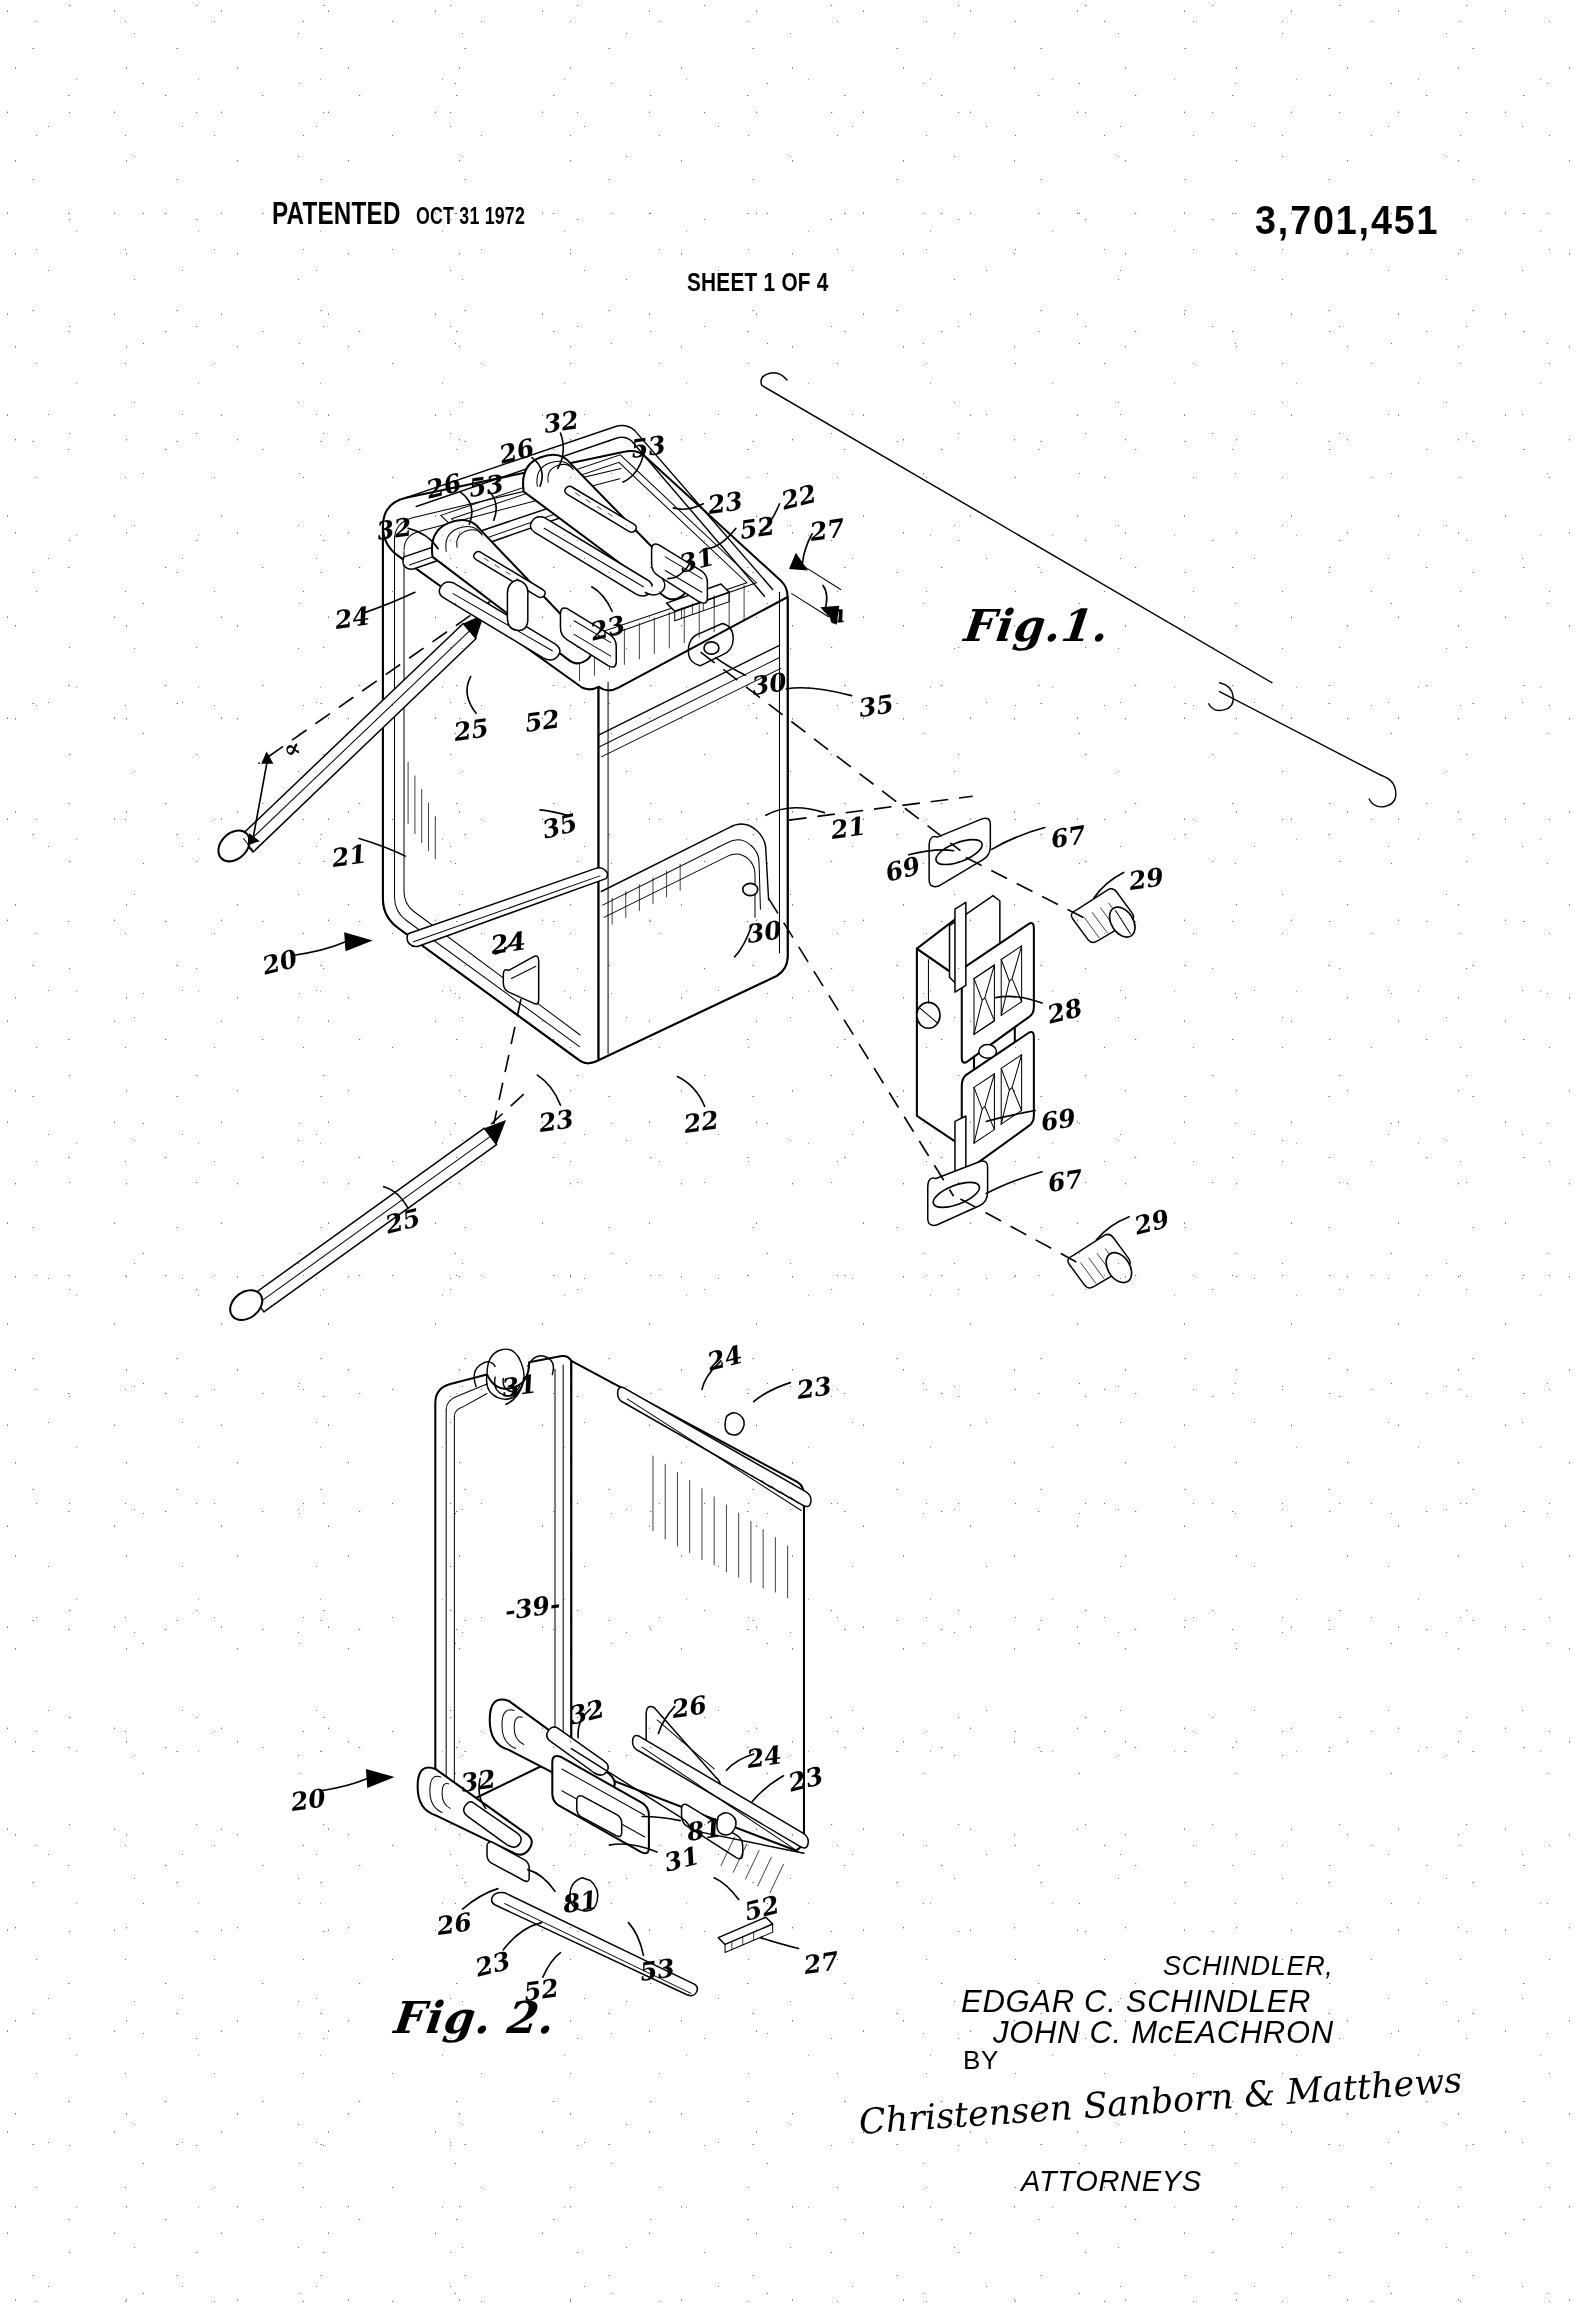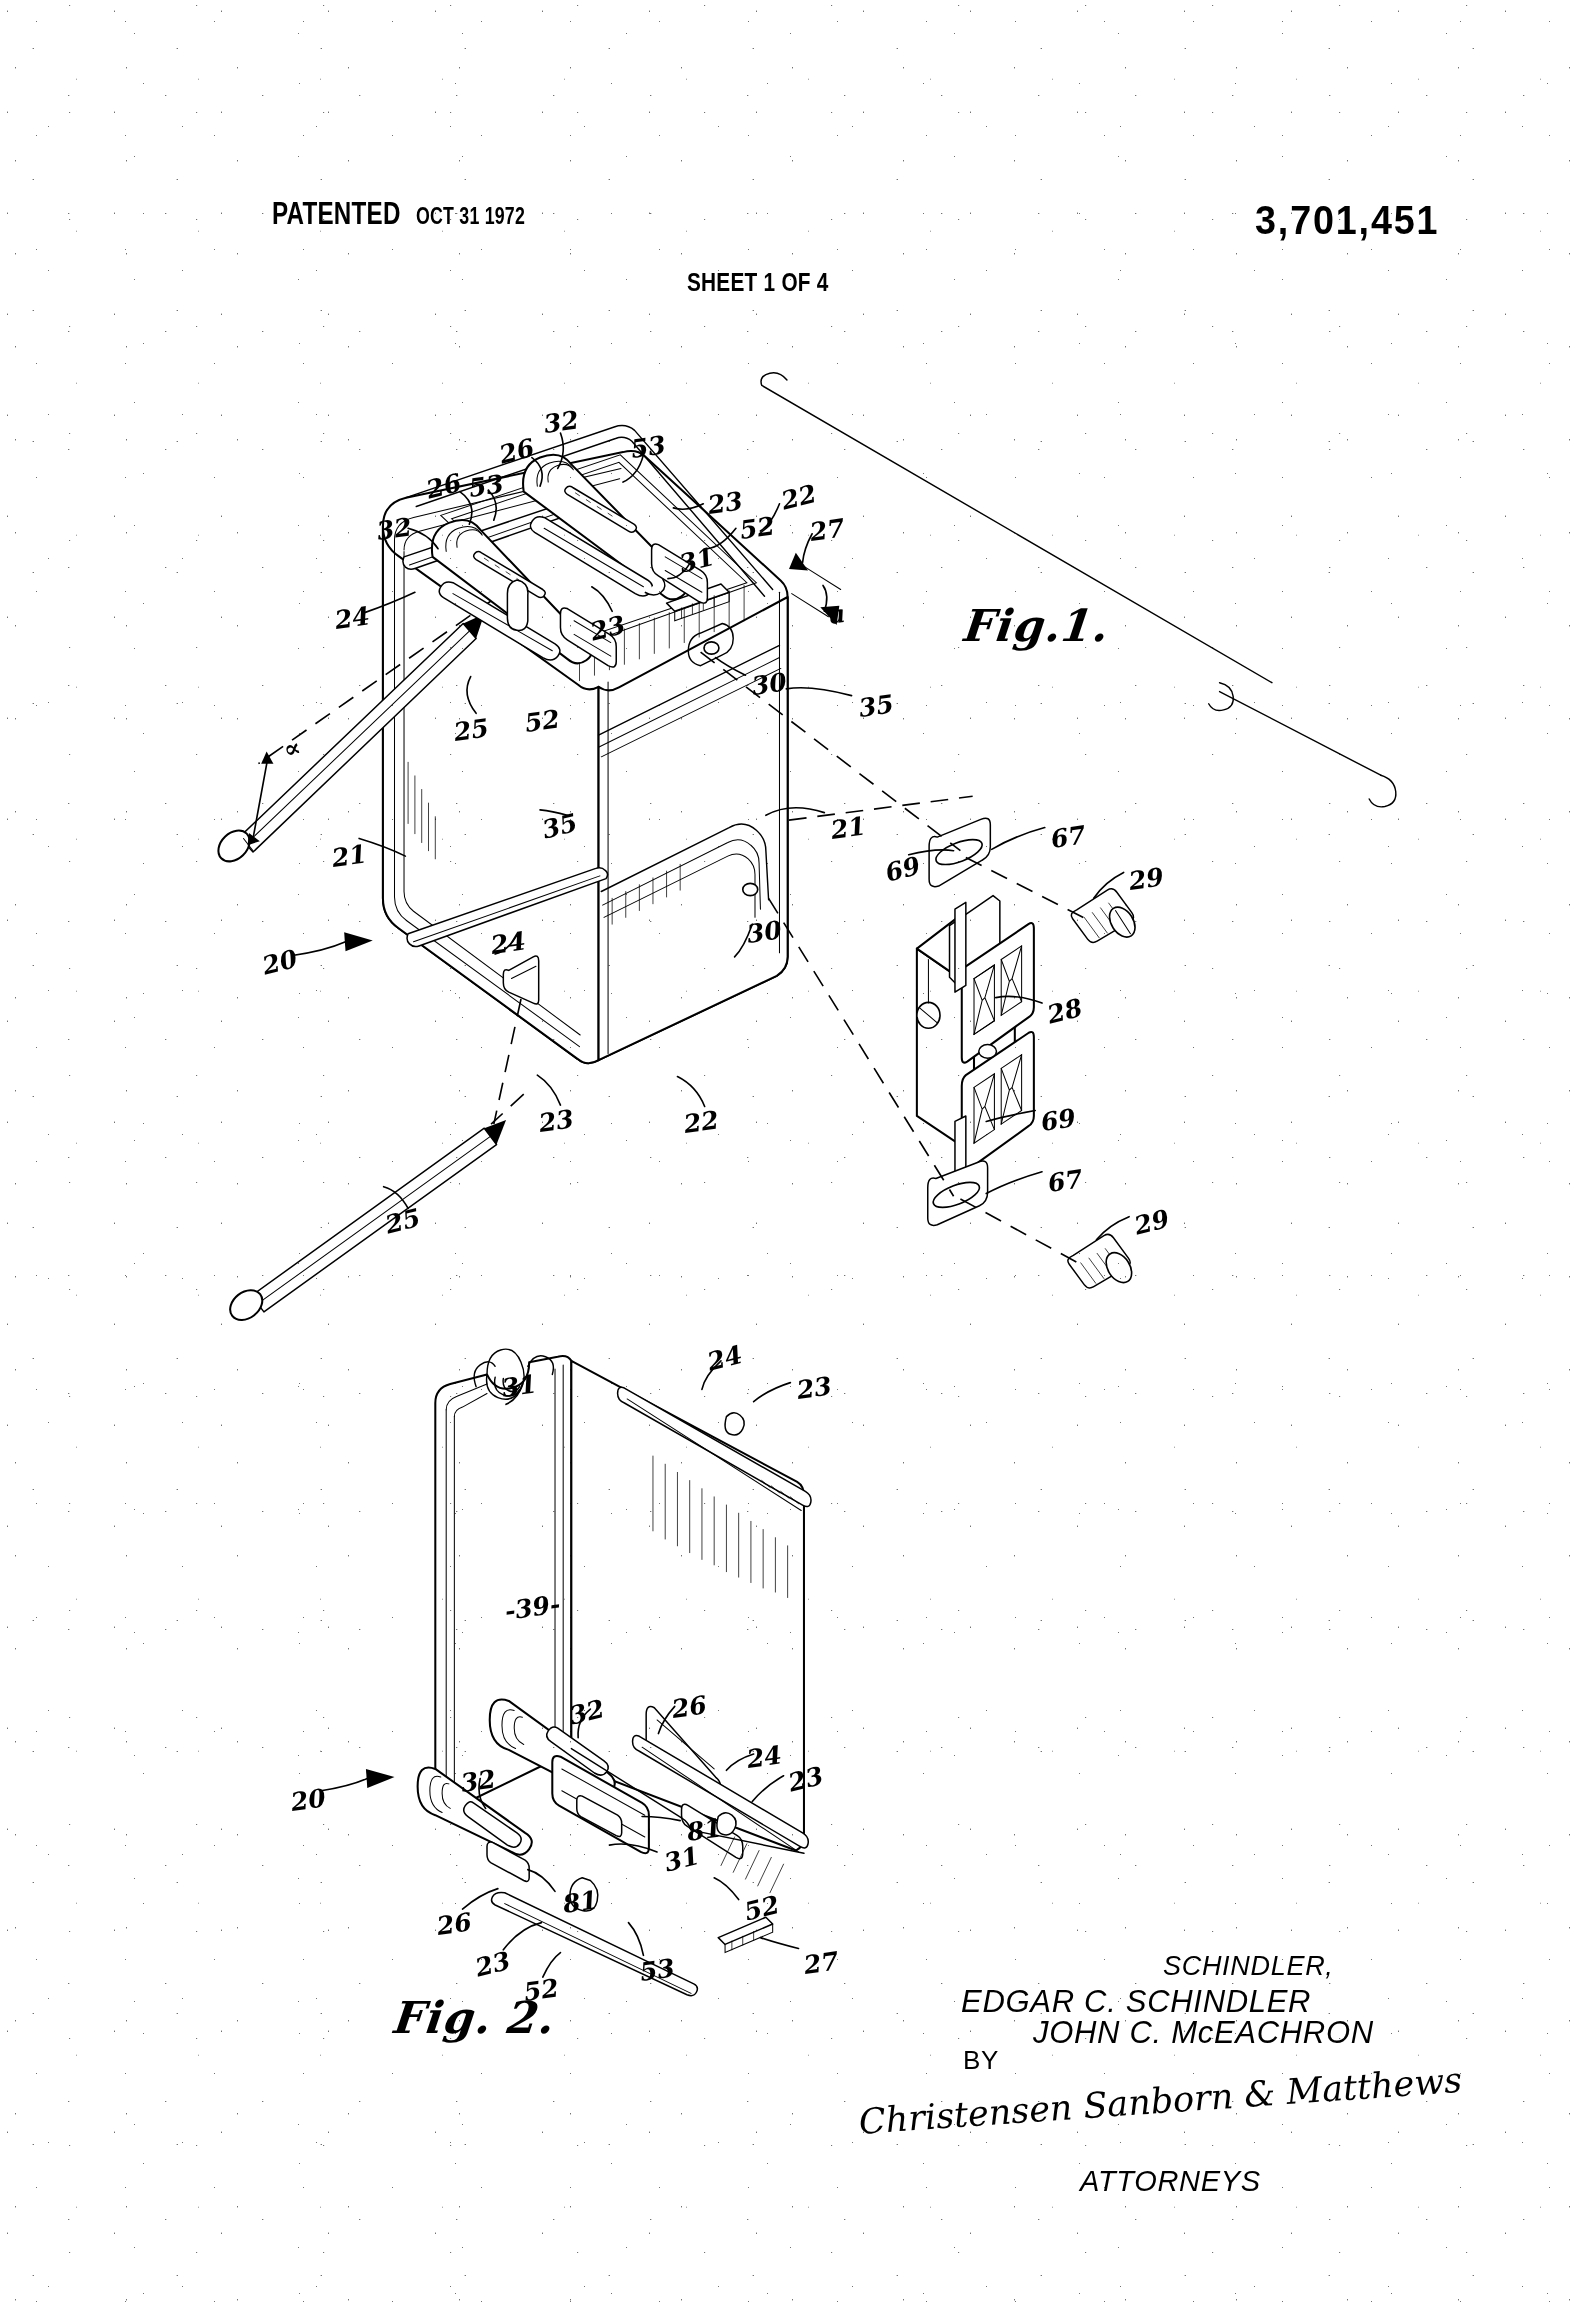--- a/index.html
+++ b/index.html
@@ -522,27 +522,27 @@
   </svg>
 
   <div class="fignum" style="left:965px;top:600px;">Fig.1.</div>
 
   <div class="fignum" style="left:395px;top:1992px;">Fig. 2.</div>
 
   <div class="blk" style="left:1163px;top:1951px;">SCHINDLER,</div>
 
   <div class="blk" style="left:961px;top:1984px;font-size:31px;">EDGAR C. SCHINDLER</div>
 
-  <div class="blk" style="left:993px;top:2015px;font-size:31px;margin-left:40px;">JOHN C. McEACHRON</div>
+  <div class="blk" style="left:993px;top:2015px;font-size:31px;">JOHN C. McEACHRON</div>
 
   <div class="blk" style="left:963px;top:2045px;font-style:normal;font-size:26px;text-align:center;">BY</div>
 
   <div class="sig" style="left:859px;top:2102px;">Christensen Sanborn &amp; Matthews</div>
 
-  <div class="blk" style="left:1080px;top:2165px;font-size:29px;">ATTORNEYS</div>
+  <div class="blk" style="left:1021px;top:2165px;font-size:29px;">ATTORNEYS</div>
 
   <div id="fig1-refs">
       <div class="ref" style="left: 544px; top: 410px;">32</div>
       <div class="ref r2" style="left: 500px; top: 441px;">26</div>
       <div class="ref" style="left: 631px; top: 435px;">53</div>
       <div class="ref" style="left: 469px; top: 474px;">53</div>
       <div class="ref r2" style="left: 427px; top: 476px;">26</div>
       <div class="ref" style="left: 377px; top: 517px;">32</div>
       <div class="ref" style="left: 708px; top: 491px;">23</div>
       <div class="ref r2" style="left: 782px; top: 487px;">22</div>

